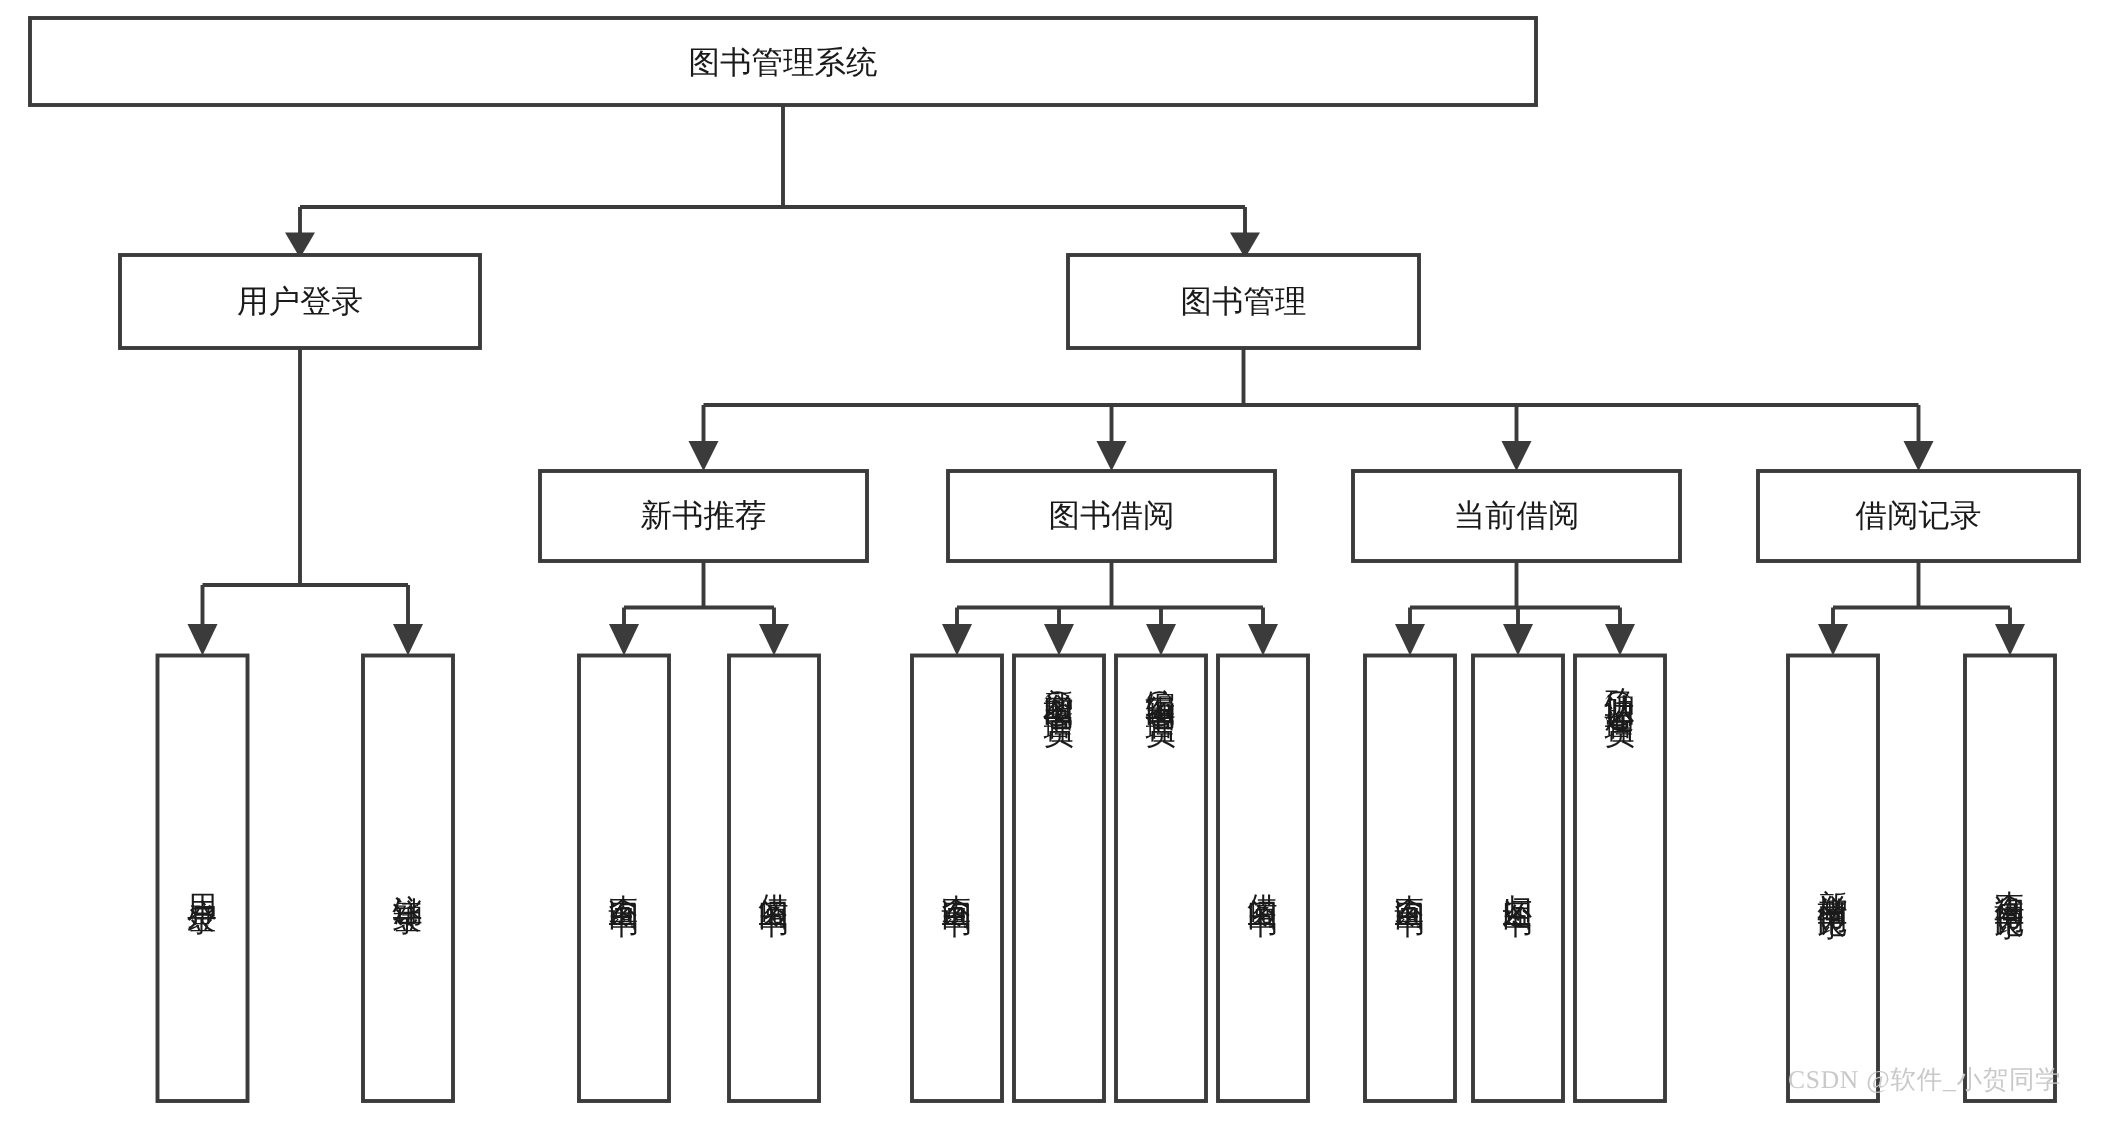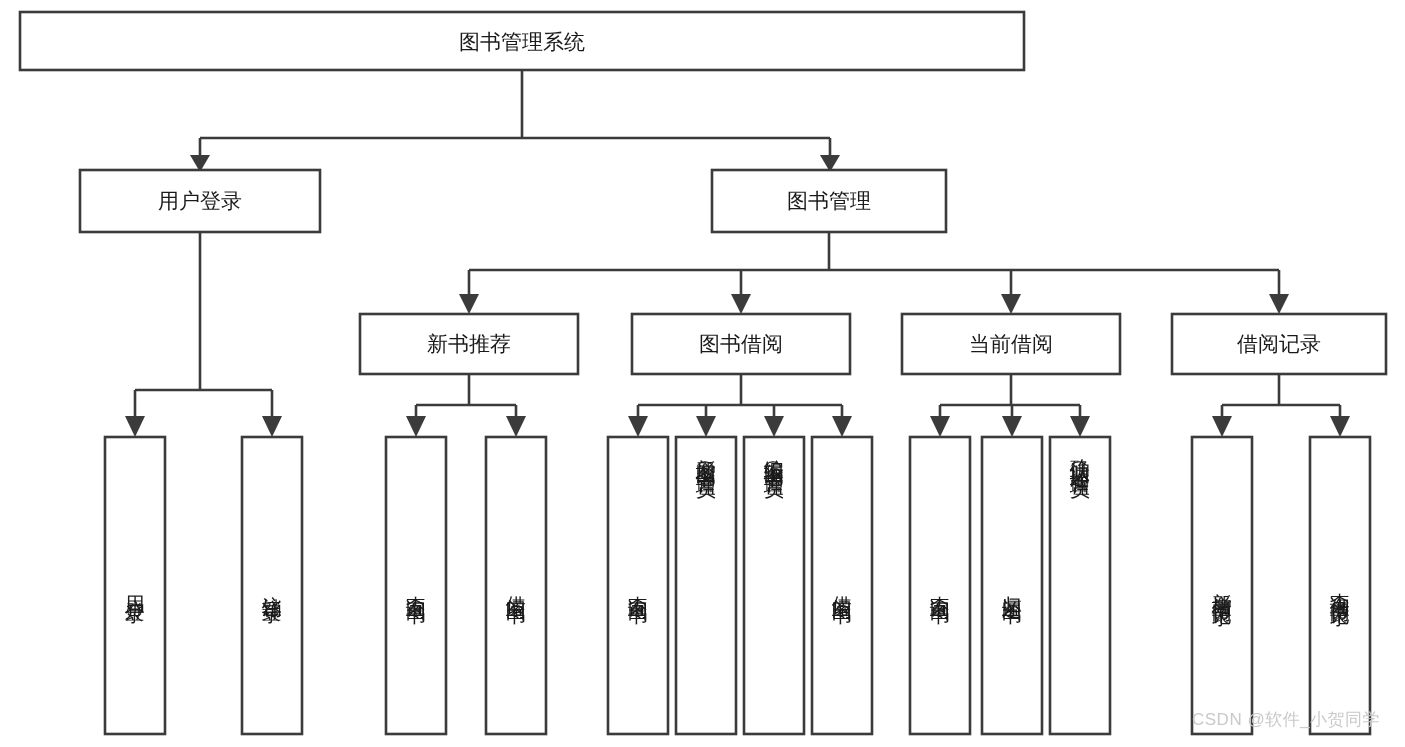--- a/index.html
+++ b/index.html
@@ -60,21 +60,21 @@
     color: #1a1a1a;
     display: flex;
     align-items: center;
     justify-content: center;
     text-align: center;
     white-space: nowrap;
     pointer-events: none;
   }
   .watermark {
     position: absolute;
-    font-family: Liberation Sans, sans-serif;
+    font-family: Liberation Serif, serif;
     font-size: 17px;
     color: #c9c9c9;
     white-space: nowrap;
     letter-spacing: 0.5px;
   }
 </style>
 </head>
 <body>
 
 <div id="diagram-root">

